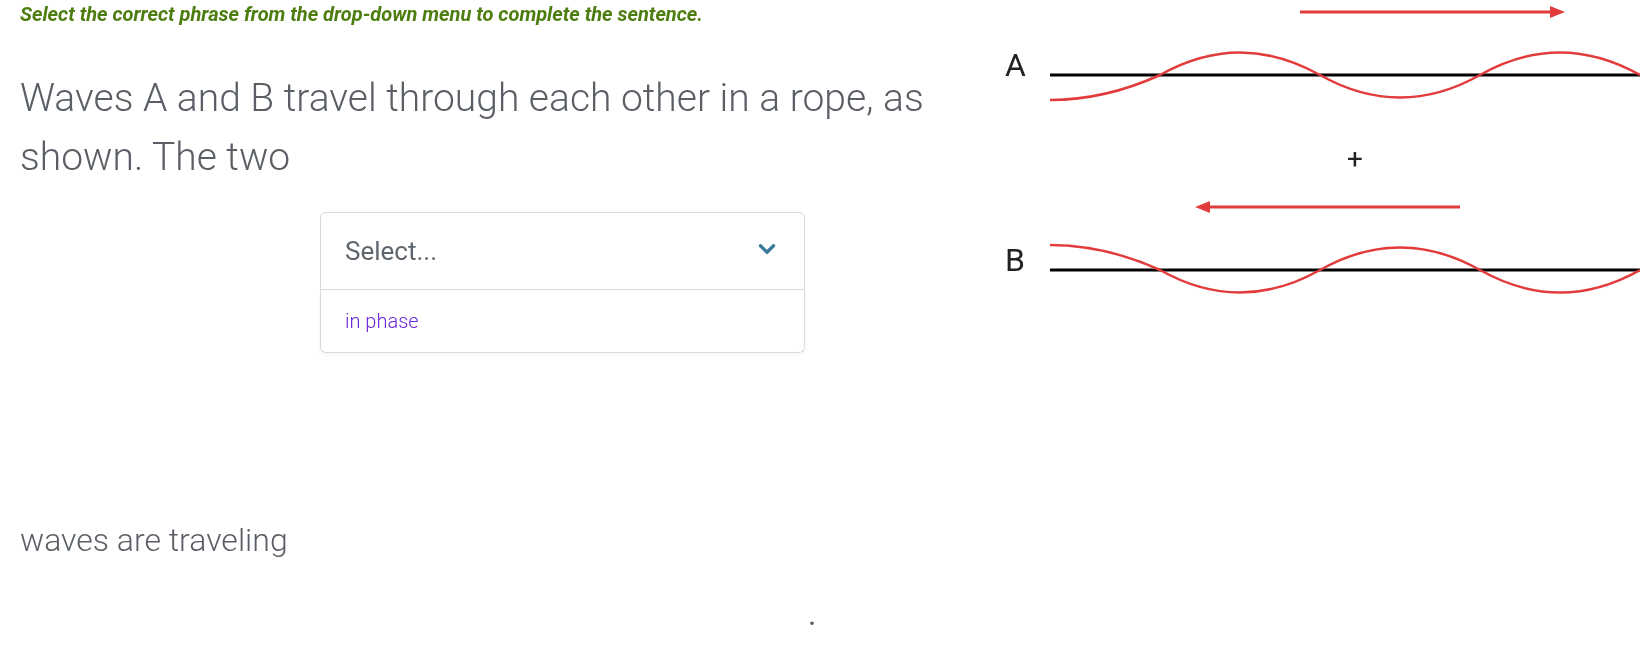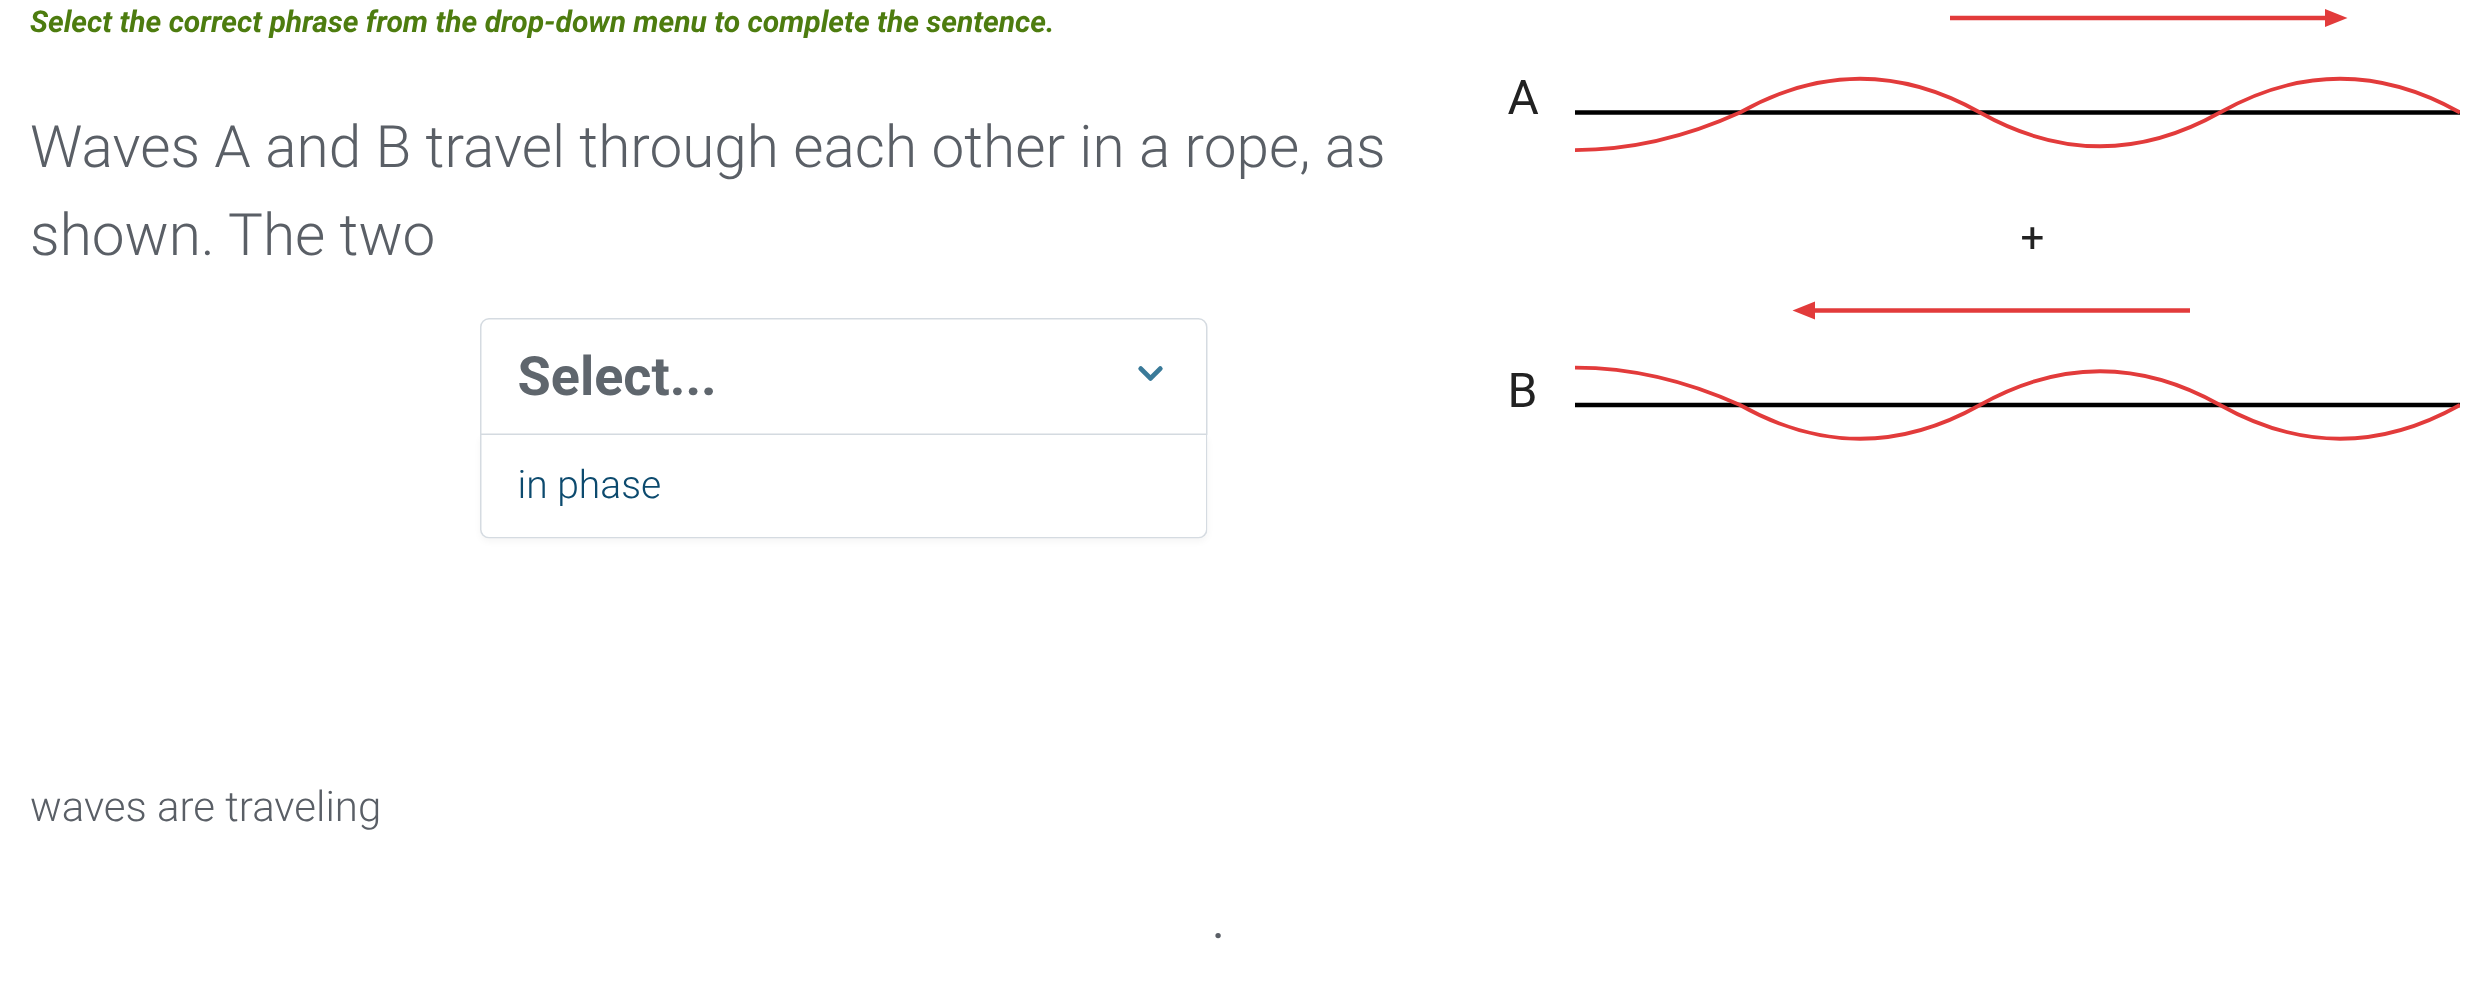--- a/index.html
+++ b/index.html
@@ -28,21 +28,21 @@
     margin-bottom: 40px;
   }
   .question-line {
     color: #5a5f66;
     font-size: 39px;
     font-weight: 300;
     line-height: 1.5;
   }
   .waves-text {
     color: #5a5f66;
-    font-size: 28px;
+    font-size: 32px;
     font-weight: 300;
     margin-top: 335px;
     position: absolute;
   }
   .dropdown-wrap {
     position: absolute;
     left: 320px;
     top: 212px;
     width: 485px;
   }
@@ -53,38 +53,38 @@
     border-radius: 6px 6px 0 0;
     display: flex;
     align-items: center;
     justify-content: space-between;
     padding: 0 24px;
     background: #fff;
     cursor: pointer;
   }
   .dropdown-toggle-text {
     color: #5f666d;
-    font-size: 36px;
-    font-weight: 700;
+    font-size: 26px;
+    font-weight: 400;
   }
   .chevron {
     color: #3a7a99;
   }
   .dropdown-menu {
     width: 100%;
     border: 1px solid #d5dbe1;
     border-top: none;
     border-radius: 0 0 6px 6px;
     background: #fff;
     box-shadow: 0 2px 5px rgba(0,0,0,0.04);
   }
   .dropdown-item {
     padding: 19px 24px;
-    color: #0c4a6e;
-    font-size: 26px;
+    color: #6d28d9;
+    font-size: 20px;
     font-weight: 300;
     cursor: pointer;
   }
   .period {
     position: absolute;
     left: 808px;
     top: 595px;
     color: #5a5f66;
     font-size: 32px;
   }

